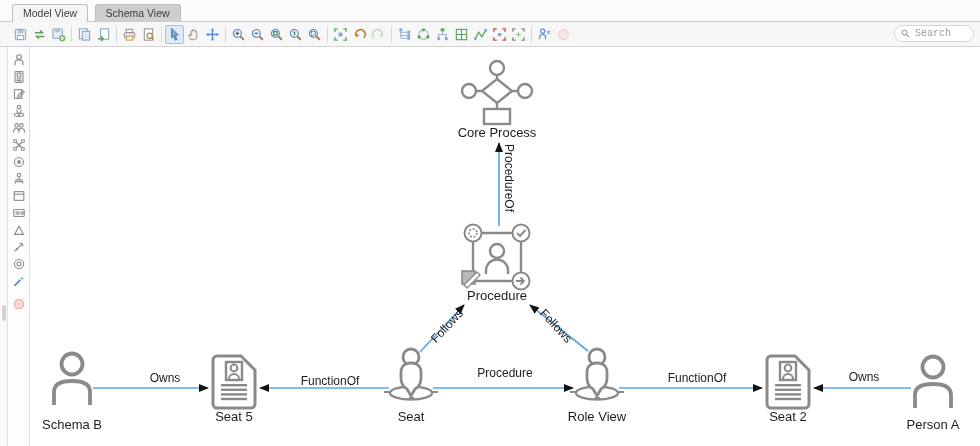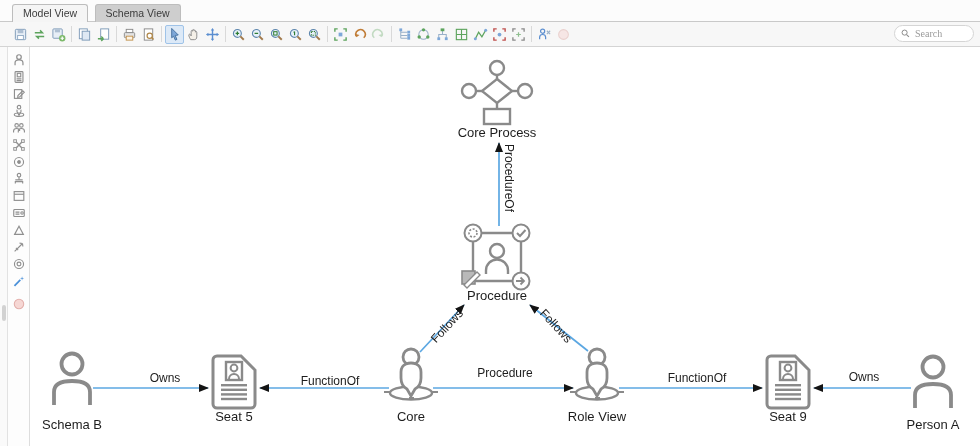--- a/index.html
+++ b/index.html
@@ -21,21 +21,21 @@
   .tbtn{width:19px;height:19px;display:flex;align-items:center;justify-content:center;
         border:1px solid transparent;border-radius:2px;flex:0 0 auto;}
   .tbtn svg{width:15px;height:15px;}
   .tbtn.active{background:#dce9f7;border-color:#9fc3e8;}
   .tbtn.disabled{opacity:.5;}
   .sep{width:1px;height:16px;background:#d9d9d9;margin:0 3px;flex:0 0 auto;}
   .search{position:absolute;right:6px;top:3px;width:80px;height:17px;border:1px solid #d5d5d5;
           border-radius:9px;background:#fff;display:flex;align-items:center;padding:0 6px;gap:3px;}
   .search svg{width:9px;height:9px;flex:0 0 auto;}
   .search input{border:none;outline:none;width:100%;font-size:10px;color:#777;background:transparent;
-                font-family:Liberation Serif, serif;}
+                font-family:Liberation Mono, monospace;}
   .search input::placeholder{color:#9a9a9a;}
 
   
   .gutter{position:absolute;left:0;top:47px;width:8px;bottom:0;background:#fafafa;
           border-right:1px solid #e2e2e2;}
   .gutter .thumb{position:absolute;left:2px;top:258px;width:4px;height:16px;background:#d2d2d2;
           border-radius:2px;}
   .palette{position:absolute;left:8px;top:47px;width:22px;bottom:0;background:#fdfdfd;
            border-right:1px solid #ddd;padding-top:4px;}
   .pitem{width:21px;height:17px;display:flex;align-items:center;justify-content:center;}
@@ -449,24 +449,24 @@
       </g>
 
       <g stroke="#8a8a8a" fill="none" stroke-width="3.8">
         <circle cx="933" cy="367" r="10.5" fill="#fff"></circle>
         <path d="M915,408 V395 Q915,384 933,384 Q951,384 951,395 V408" fill="#fff"></path>
       </g>
     </svg>
 
     <div class="lbl" style="left:407px;top:78px;width:120px">Core Process</div>
     <div class="lbl" style="left:407px;top:241px;width:120px">Procedure</div>
-    <div class="lbl" style="left:331px;top:362px;width:100px">Core</div>
+    <div class="lbl" style="left:331px;top:362px;width:100px">Seat</div>
     <div class="lbl" style="left:507px;top:362px;width:120px">Role View</div>
     <div class="lbl" style="left:154px;top:362px;width:100px">Seat 5</div>
-    <div class="lbl" style="left:708px;top:362px;width:100px">Seat 9</div>
+    <div class="lbl" style="left:708px;top:362px;width:100px">Seat 2</div>
     <div class="lbl" style="left:-8px;top:370px;width:100px">Schema B</div>
     <div class="lbl" style="left:853px;top:370px;width:100px">Person A</div>
 
     <div class="elbl" style="left:439px;top:124px;width:80px;transform:rotate(90deg)">ProcedureOf</div>
     <div class="elbl" style="left:382px;top:272px;width:70px;transform:rotate(-47deg)">Follows</div>
     <div class="elbl" style="left:491px;top:272px;width:70px;transform:rotate(47deg)">Follows</div>
     <div class="elbl" style="left:105px;top:324px;width:60px">Owns</div>
     <div class="elbl" style="left:260px;top:327px;width:80px">FunctionOf</div>
     <div class="elbl" style="left:435px;top:319px;width:80px">Procedure</div>
     <div class="elbl" style="left:627px;top:324px;width:80px">FunctionOf</div>

